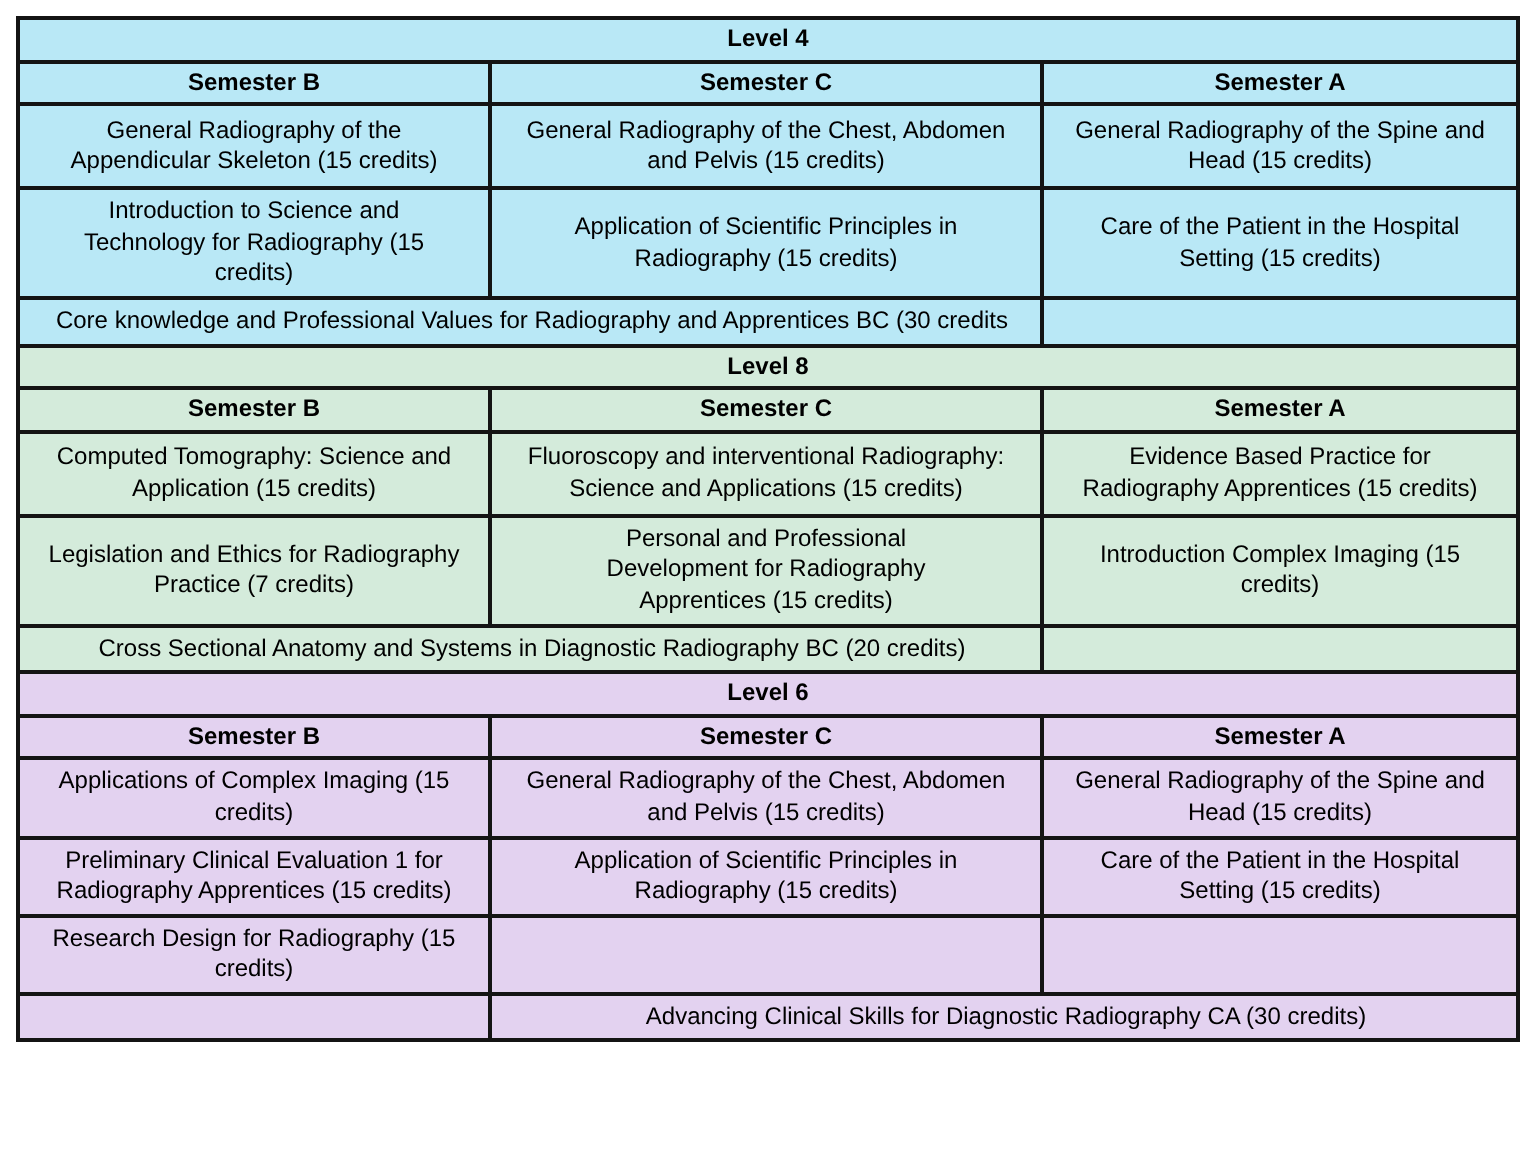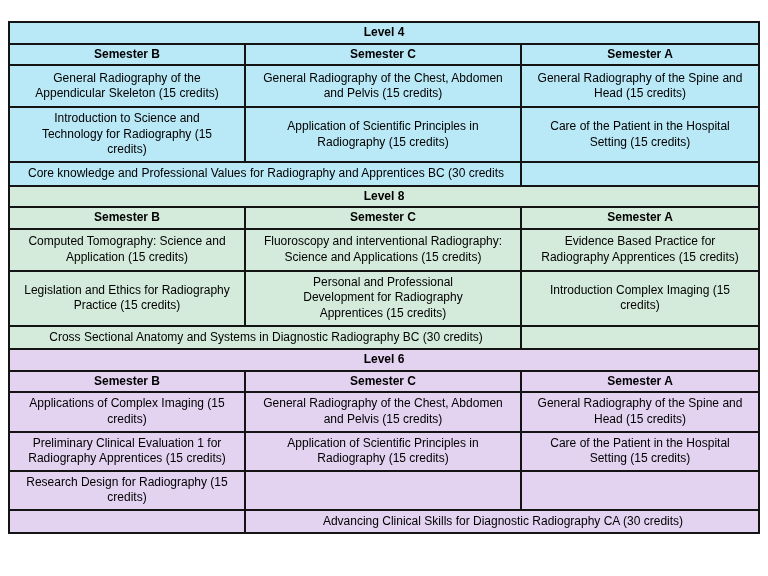--- a/index.html
+++ b/index.html
@@ -7,21 +7,21 @@
     padding: 0;
     background: #ffffff;
     width: 768px;
     height: 576px;
     font-family: "Liberation Sans", sans-serif;
     color: #000;
   }
   .wrap {
     position: absolute;
     left: 8px;
-    top: 21px;
+    top: 8px;
   }
   table.curriculum {
     border-collapse: collapse;
     table-layout: fixed;
     width: 750px;
     border: 2px solid #141414;
   }
   td {
     border: 2px solid #141414;
     text-align: center;
@@ -100,26 +100,26 @@
         <td class="sem">Semester B</td>
         <td class="sem">Semester C</td>
         <td class="sem">Semester A</td>
       </tr>
       <tr class="l5 rh-m1">
         <td>Computed Tomography: Science and Application (15 credits)</td>
         <td>Fluoroscopy and interventional Radiography: Science and Applications (15 credits)</td>
         <td>Evidence Based Practice for Radiography Apprentices (15 credits)</td>
       </tr>
       <tr class="l5 rh-m2">
-        <td>Legislation and Ethics for Radiography Practice (15 credits)</td>
+        <td>Legislation and Ethics for Radiography Practice (7 credits)</td>
         <td class="narrow">Personal and Professional Development for Radiography Apprentices (15 credits)</td>
         <td>Introduction Complex Imaging (15 credits)</td>
       </tr>
       <tr class="l5 rh-spanr">
-        <td colspan="2" class="span-left">Cross Sectional Anatomy and Systems in Diagnostic Radiography BC (30 credits)</td>
+        <td colspan="2" class="span-left">Cross Sectional Anatomy and Systems in Diagnostic Radiography BC (20 credits)</td>
         <td></td>
       </tr>
 
       <tr class="l6 rh-head">
         <td colspan="3" class="level-title">Level 6</td>
       </tr>
       <tr class="l6 rh-sem">
         <td class="sem">Semester B</td>
         <td class="sem">Semester C</td>
         <td class="sem">Semester A</td>

